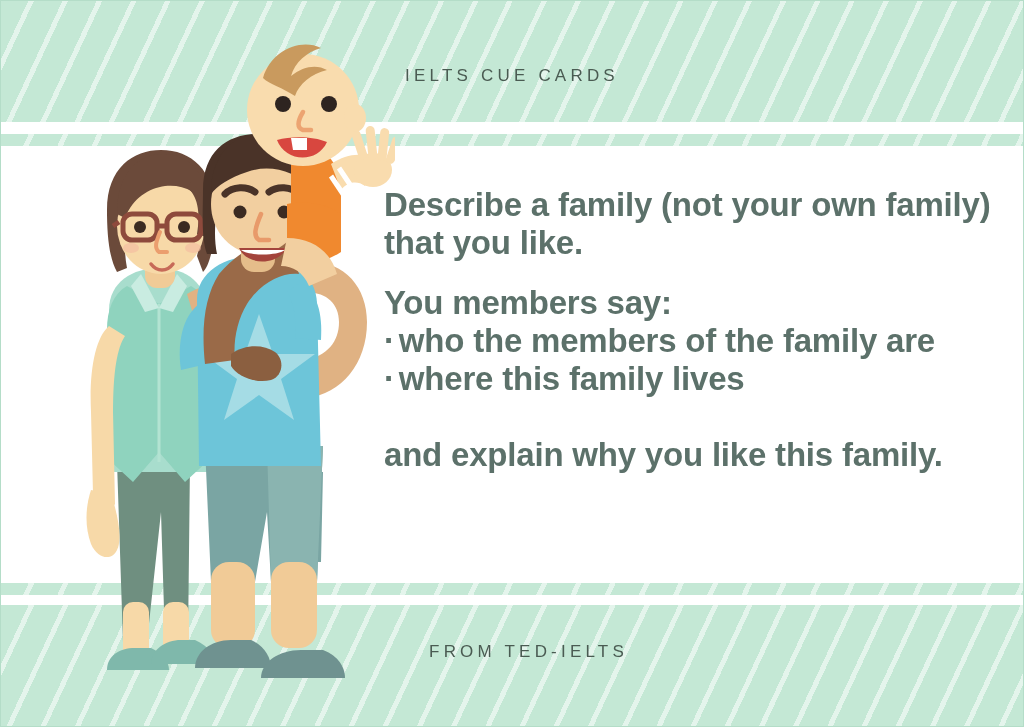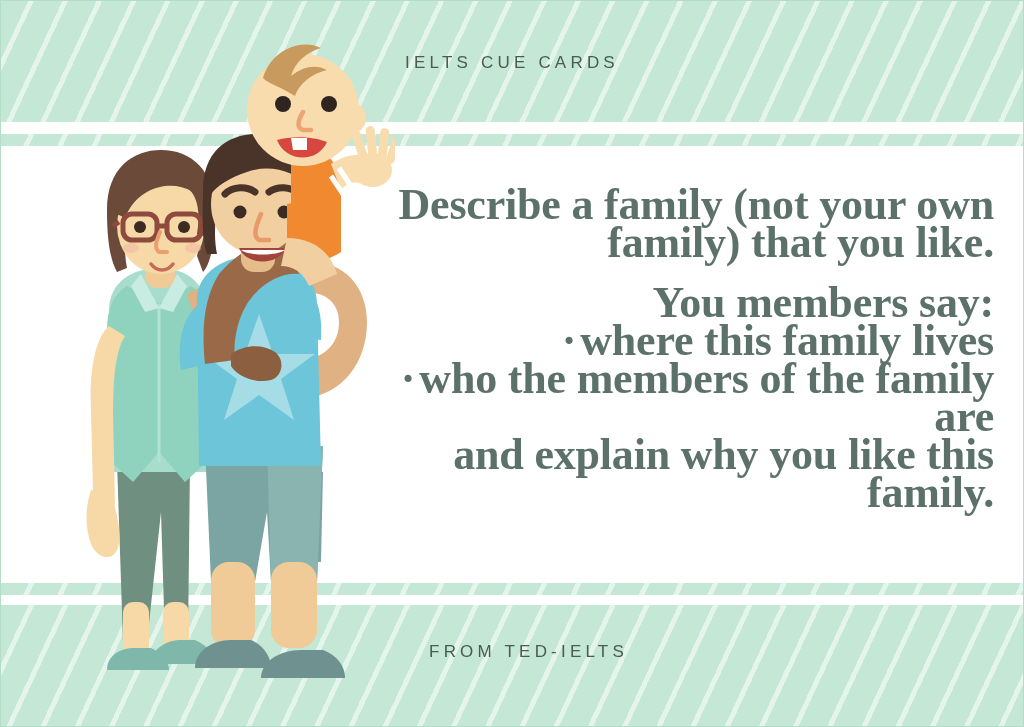--- a/index.html
+++ b/index.html
@@ -69,41 +69,40 @@
     position: absolute;
     left: 0; right: 0;
     text-align: center;
     color: #4a5b52;
     font-size: 17px;
     font-weight: 400;
     letter-spacing: 4.2px;
     z-index: 30;
     font-family: "Liberation Sans", sans-serif;
   }
-  .kicker-top { top: 53px; }
+  .kicker-top { top: 66px; }
   .kicker-bot { top: 642px; padding-left: 33px; }
 
   .prompt {
     position: absolute;
     left: 384px;
     top: 186px;
     width: 610px;
     color: #5c716a;
-    font-family: Liberation Serif, serif;
+    font-family: Liberation Sans, sans-serif;
     font-weight: 700;
-    font-size: 44px;
+    font-size: 33px;
     line-height: 38px;
     z-index: 30;
     letter-spacing: -0.2px;
-    text-align: right;
   }
   .prompt .q       { display: block; margin-bottom: 22px; }
   .prompt .lead    { display: block; }
   .prompt .bullet  { display: block; }
-  .prompt .closing { display: block; }
+  .prompt .closing { display: block; margin-top: 38px; }
   .prompt .dot     { margin-right: 4px; }
 
   
   #illustration {
     position: absolute;
     left: 55px;
     top: 42px;
     width: 340px;
     height: 645px;
     z-index: 25;
@@ -128,22 +127,22 @@
   <div class="white-gap"></div>
   <div class="mint-base band-bottom">
     <div class="stripes"></div>
   </div>
 
   <div class="kicker kicker-top">IELTS CUE CARDS</div>
 
   <div class="prompt">
     <span class="q">Describe a family (not your own family) that you like.</span>
     <span class="lead">You members say:</span>
+    <span class="bullet"><span class="dot">·</span><span>who the members of the family are</span></span>
     <span class="bullet"><span class="dot">·</span><span>where this family lives</span></span>
-    <span class="bullet"><span class="dot">·</span><span>who the members of the family are</span></span>
     <span class="closing">and explain why you like this family.</span>
   </div>
 
   <div class="kicker kicker-bot">FROM TED-IELTS</div>
 
   <div id="illustration">
     <svg viewBox="0 0 340 645" xmlns="http://www.w3.org/2000/svg">
 
       <path d="M232 222 C282 210 312 240 312 280 C312 322 286 352 252 356
                L250 318 C272 314 284 300 284 280 C284 258 266 246 240 252 Z" fill="#e0b283"></path>

